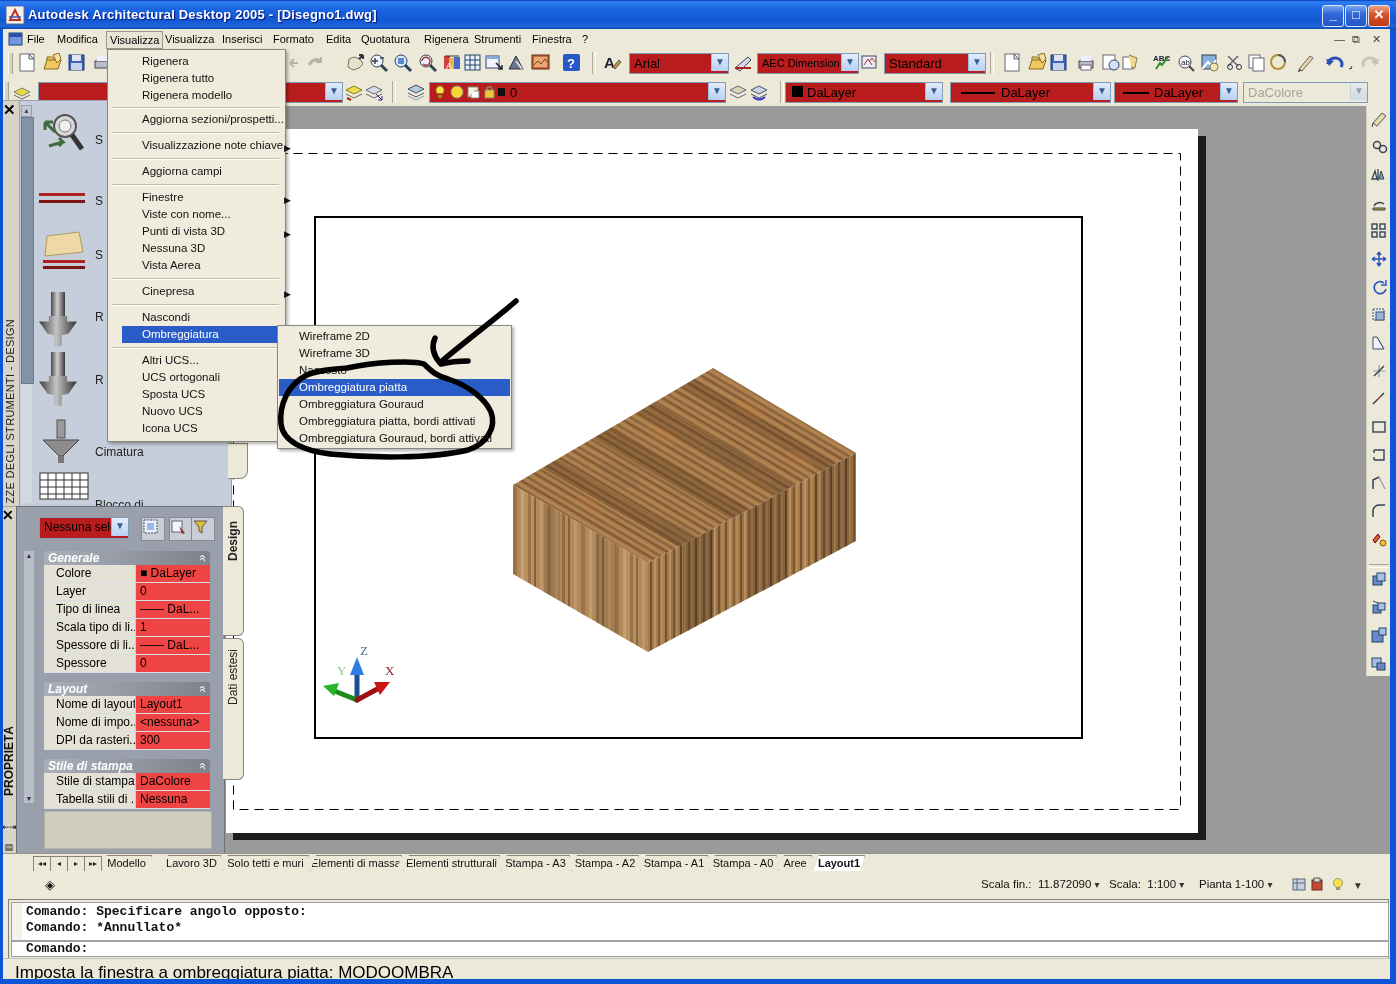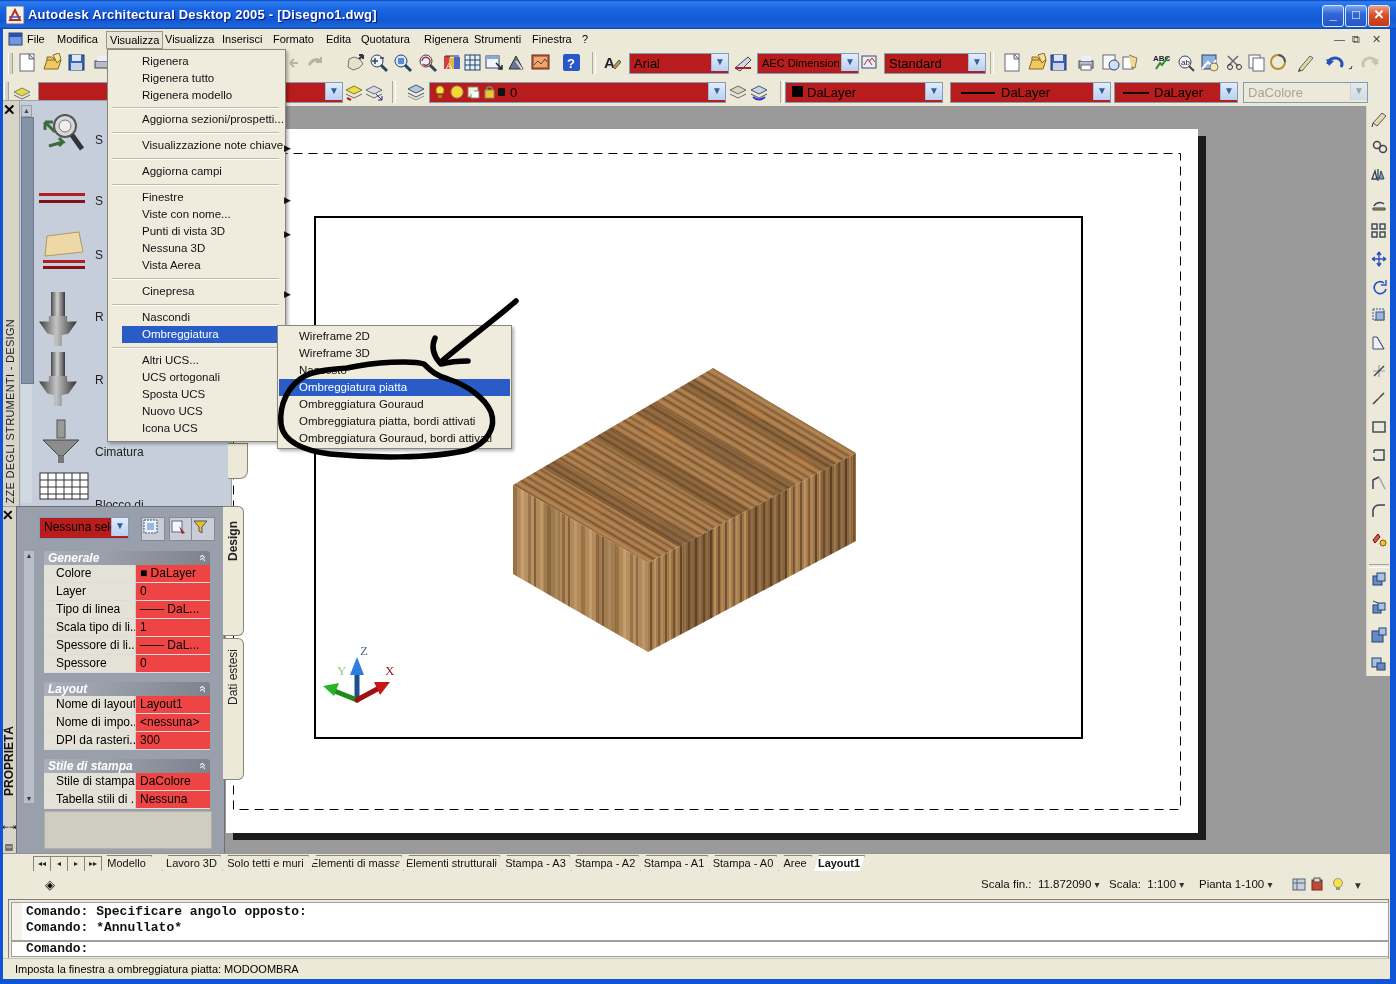--- a/index.html
+++ b/index.html
@@ -53,21 +53,21 @@
     text-align:center;line-height:15px;color:#111;clip-path:polygon(6px 0,100% 0,calc(100% - 6px) 100%,0 100%);}
   .tabsel{background:#fff;font-weight:bold;height:17px;}
   #statusrow{left:3px;top:871px;width:1387px;height:28px;background:#ece9d8;font-size:11.5px;color:#111;}
   .sarr{color:#333;font-size:10px;}
   #cmdwin{left:8px;top:899px;width:1379px;height:58px;background:#ece9d8;border:1px solid #808080;
     font-family:"Liberation Mono",monospace;font-size:13px;font-weight:bold;color:#111;}
   #cmdhist{position:absolute;left:2px;top:2px;width:1362px;height:36px;background:#fff;
     border:1px solid #a0a0a0;padding:1px 0 0 14px;line-height:16px;white-space:pre;box-shadow:inset 10px 0 0 #f4f2ea;}
   #cmdinput{position:absolute;left:2px;top:41px;width:1362px;height:14px;background:#fff;
     border:1px solid #a0a0a0;padding:0 0 0 14px;line-height:14px;}
-  #statusbar{left:3px;top:958px;width:1387px;height:21px;background:#ece9d8;font-size:11px;border-top:1px solid #c8c4b4;}
+  #statusbar{left:3px;top:958px;width:1387px;height:21px;background:#ece9d8;font-size:17px;border-top:1px solid #c8c4b4;}
   .bluebrd{background:#0d54d6;}
   #rtb{left:1366px;top:106px;width:24px;height:570px;background:#ece9d8;border-left:1px solid #d8d4c4;}
   .ri{position:absolute;left:3px;width:18px;height:18px;}
   .ri:nth-of-type(1){top:4px;}.ri:nth-of-type(2){top:32px;}.ri:nth-of-type(3){top:60px;}
   .ri:nth-of-type(4){top:88px;}.ri:nth-of-type(5){top:116px;}.ri:nth-of-type(6){top:144px;}
   .ri:nth-of-type(7){top:172px;}.ri:nth-of-type(8){top:200px;}.ri:nth-of-type(9){top:228px;}
   .ri:nth-of-type(10){top:256px;}.ri:nth-of-type(11){top:284px;}.ri:nth-of-type(12){top:312px;}
   .ri:nth-of-type(13){top:340px;}.ri:nth-of-type(14){top:368px;}.ri:nth-of-type(15){top:396px;}
   .ri:nth-of-type(16){top:424px;}
   .vtext{writing-mode:vertical-rl;transform:rotate(180deg);}

